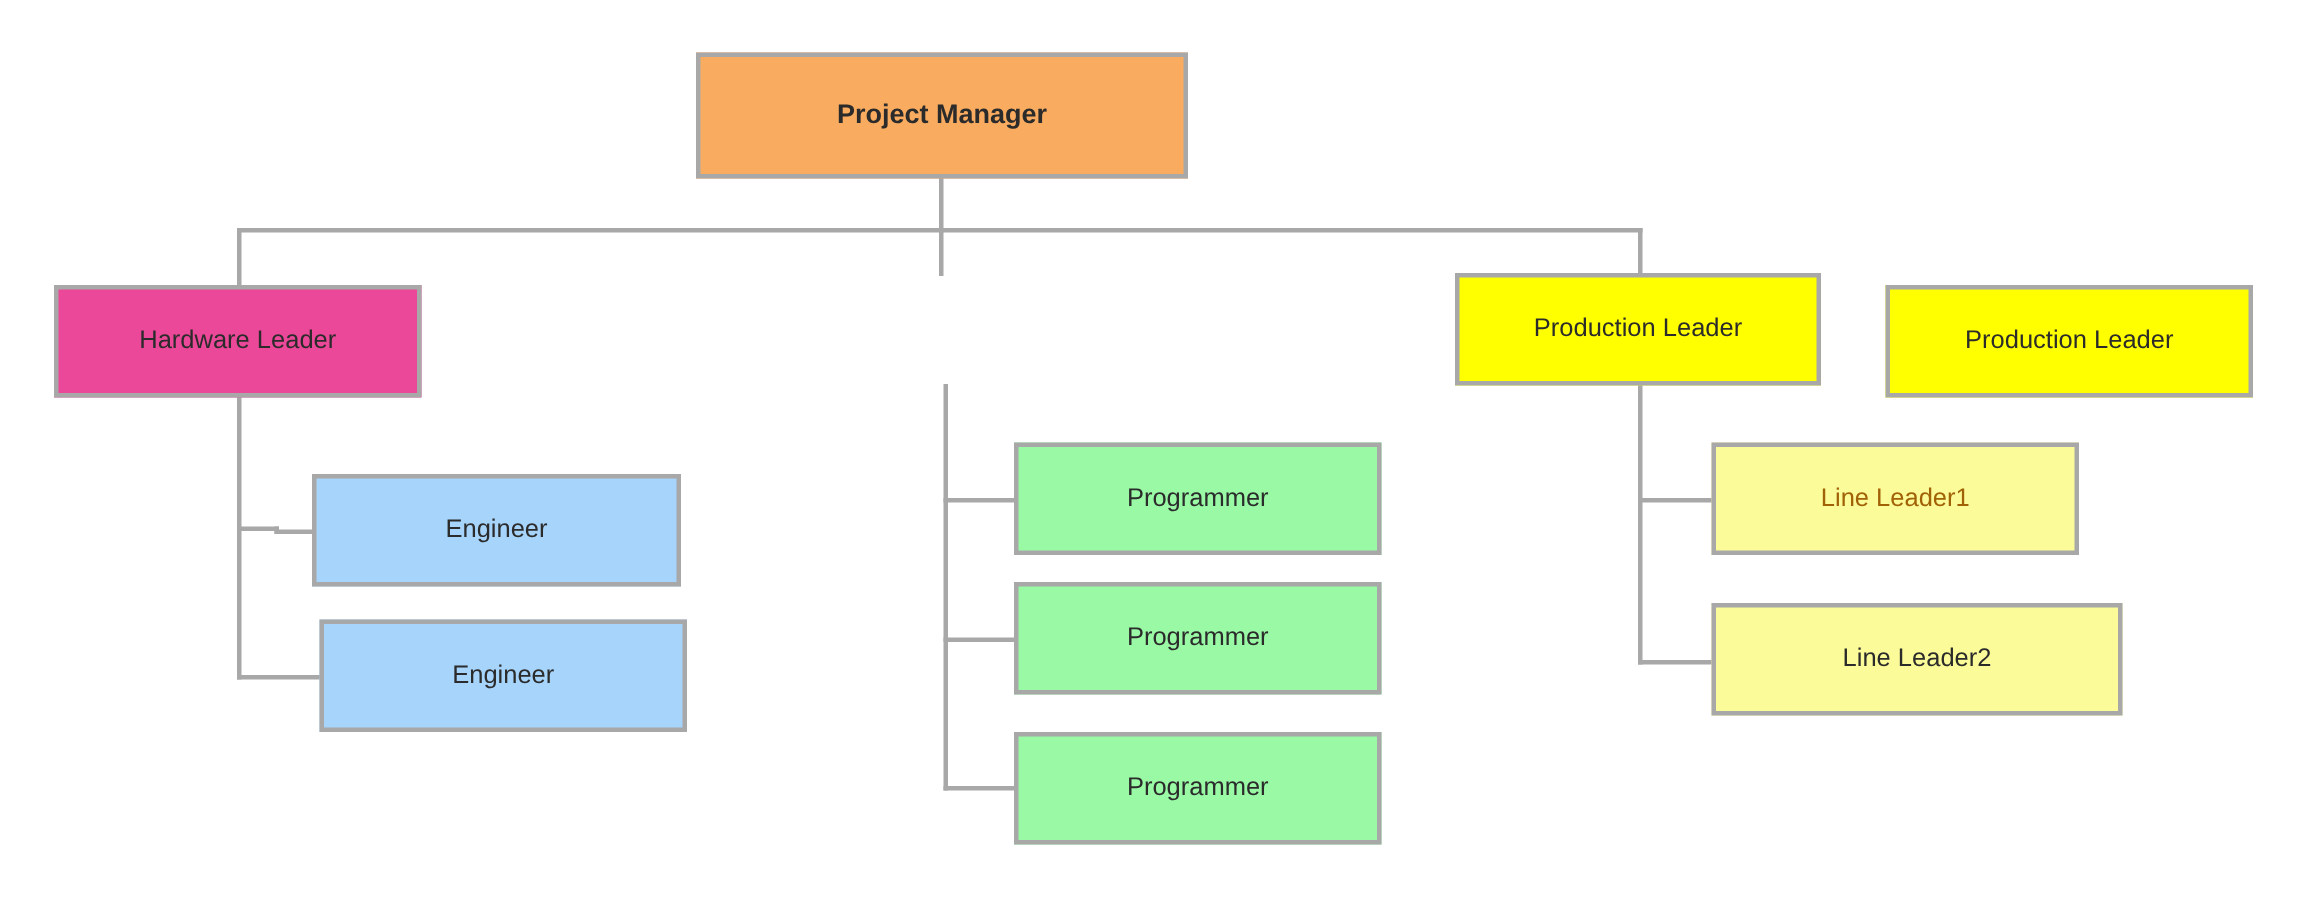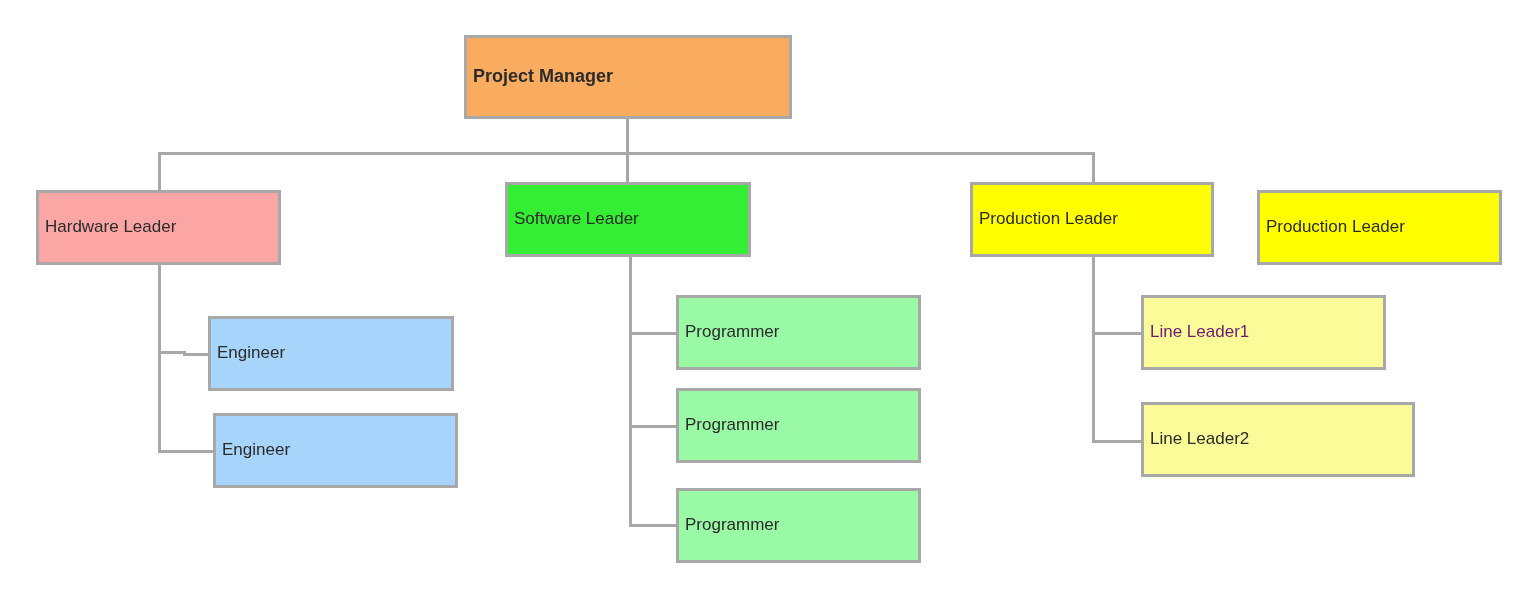--- a/index.html
+++ b/index.html
@@ -18,20 +18,21 @@
     height: 598px;
     background: #ffffff;
     overflow: hidden;
   }
   .node {
     position: absolute;
     box-sizing: border-box;
     border: 3px solid #a8a8a8;
     display: flex;
     align-items: center;
+    justify-content: center;
     color: #2b2b2b;
     font-size: 17px;
     line-height: 1.2;
     text-align: center;
     z-index: 3;
     user-select: none;
   }
   .node.root {
     font-weight: bold;
     font-size: 18px;
@@ -72,27 +73,24 @@
   <div class="conn h" style="left: 629px; top: 524px; width: 50px; background: rgb(168, 168, 168);"></div>
 
   <div class="conn v" style="left: 1092px; top: 256px; height: 187px; background: rgb(168, 168, 168);"></div>
   <div class="conn h" style="left: 1092px; top: 332px; width: 52px; background: rgb(168, 168, 168);"></div>
   <div class="conn h" style="left: 1092px; top: 440px; width: 52px; background: rgb(168, 168, 168);"></div>
 
   <div class="node root" style="left: 464px; top: 35px; width: 328px; height: 84px; background: rgb(249, 172, 96); border-color: rgb(168, 168, 168); color: rgb(43, 43, 43);">
     <span class="node-label">Project Manager</span>
   </div>
 
-  <div class="node" style="left: 36px; top: 190px; width: 245px; height: 75px; background: #fca5a5; border-color: rgb(168, 168, 168); color: rgb(43, 43, 43);">
+  <div class="node" style="left: 36px; top: 190px; width: 245px; height: 75px; background: #ec4899; border-color: rgb(168, 168, 168); color: rgb(43, 43, 43);">
     <span class="node-label">Hardware Leader</span>
   </div>
 
-  <div class="node" style="left: 505px; top: 182px; width: 246px; height: 75px; background: rgb(51, 238, 51); border-color: rgb(168, 168, 168); color: rgb(43, 43, 43);">
-    <span class="node-label">Software Leader</span>
-  </div>
 
   <div class="node" style="left: 970px; top: 182px; width: 244px; height: 75px; background: rgb(255, 255, 0); border-color: rgb(168, 168, 168); color: rgb(43, 43, 43);">
     <span class="node-label">Production Leader</span>
   </div>
 
   <div class="node" style="left: 1257px; top: 190px; width: 245px; height: 75px; background: rgb(255, 255, 0); border-color: rgb(168, 168, 168); color: rgb(43, 43, 43);">
     <span class="node-label">Production Leader</span>
   </div>
 
   <div class="node" style="left: 208px; top: 316px; width: 246px; height: 75px; background: rgb(166, 212, 251); border-color: rgb(168, 168, 168); color: rgb(43, 43, 43);">
@@ -108,21 +106,21 @@
   </div>
 
   <div class="node" style="left: 676px; top: 388px; width: 245px; height: 75px; background: rgb(153, 249, 165); border-color: rgb(168, 168, 168); color: rgb(43, 43, 43);">
     <span class="node-label">Programmer</span>
   </div>
 
   <div class="node" style="left: 676px; top: 488px; width: 245px; height: 75px; background: rgb(153, 249, 165); border-color: rgb(168, 168, 168); color: rgb(43, 43, 43);">
     <span class="node-label">Programmer</span>
   </div>
 
-  <div class="node" style="left: 1141px; top: 295px; width: 245px; height: 75px; background: rgb(251, 251, 153); border-color: rgb(168, 168, 168); color: #701a75;">
+  <div class="node" style="left: 1141px; top: 295px; width: 245px; height: 75px; background: rgb(251, 251, 153); border-color: rgb(168, 168, 168); color: #a16207;">
     <span class="node-label">Line Leader1</span>
   </div>
 
   <div class="node" style="left: 1141px; top: 402px; width: 274px; height: 75px; background: rgb(251, 251, 153); border-color: rgb(168, 168, 168); color: rgb(43, 43, 43);">
     <span class="node-label">Line Leader2</span>
   </div>
 
 </div>
 
 </body></html>

